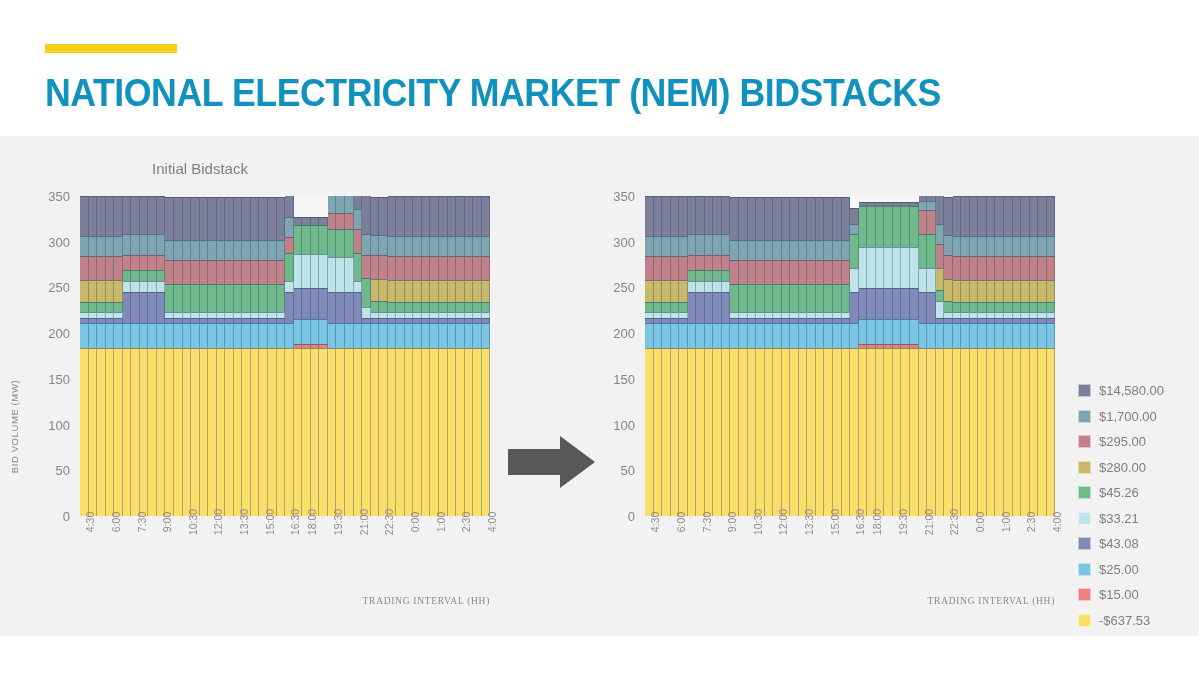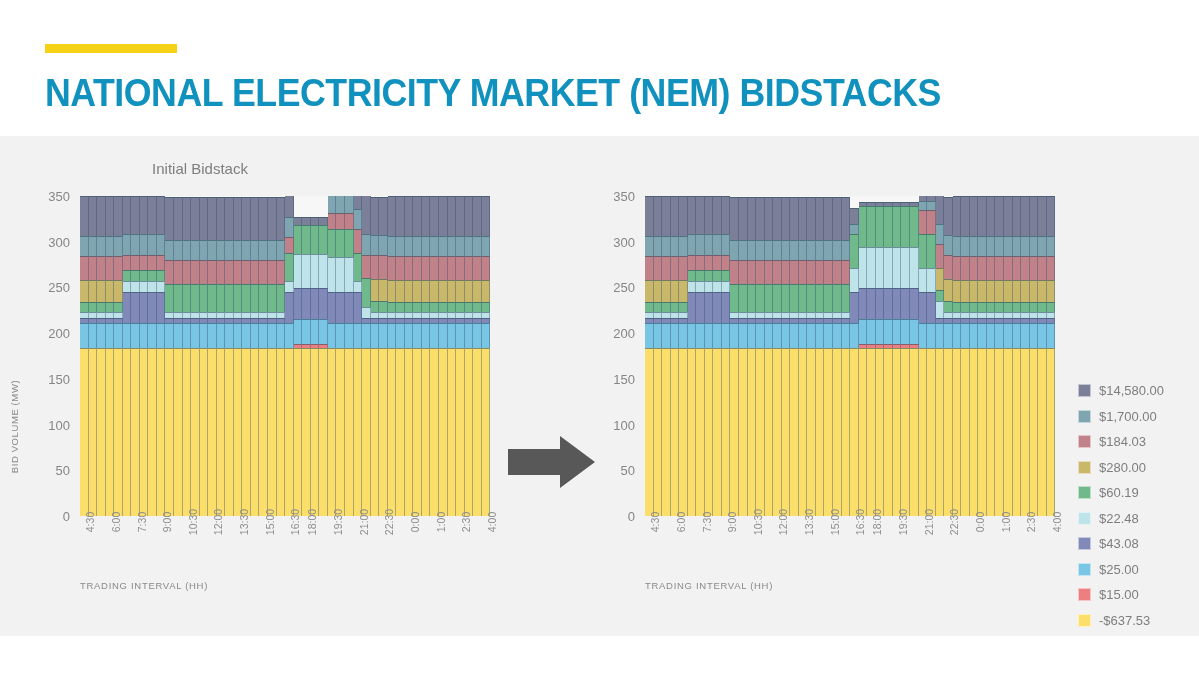--- a/index.html
+++ b/index.html
@@ -71,23 +71,23 @@
   #chart-right .xaxis { left:85px; }
   .xtick { flex:1 1 0; position:relative; }
   .xtick span {
     position:absolute; top:4px; left:50%;
     transform:translateX(-50%) rotate(-90deg);
     transform-origin:center top;
     font-size:10.5px; color:#8D8D8D; white-space:nowrap;
     font-family:"Liberation Sans", sans-serif;
   }
   .xlabel {
-    position:absolute; left:80px; top:444px; width:410px; text-align:left;
+    position:absolute; left:80px; top:460px; width:410px; text-align:right;
     font-size:9.5px; letter-spacing:0.7px; color:#8A8A8A;
-    font-family:Liberation Sans, sans-serif;
+    font-family:Liberation Serif, serif;
   }
   #chart-right .xlabel { left:85px; }
 
   
   #arrow {
     position:absolute; left:508px; top:298px; width:88px; height:56px;
   }
   
   #legend { position:absolute; left:1078px; top:242px; width:115px; }
   .legend-item { display:flex; align-items:center; height:25.5px; }
@@ -1310,33 +1310,33 @@
       <div class="legend-item">
         <span class="legend-swatch" style="background: rgb(123, 128, 152);"></span>
         <span class="legend-label">$14,580.00</span>
       </div>
       <div class="legend-item">
         <span class="legend-swatch" style="background: rgb(127, 166, 176);"></span>
         <span class="legend-label">$1,700.00</span>
       </div>
       <div class="legend-item">
         <span class="legend-swatch" style="background: rgb(192, 130, 136);"></span>
-        <span class="legend-label">$184.03</span>
+        <span class="legend-label">$295.00</span>
       </div>
       <div class="legend-item">
         <span class="legend-swatch" style="background: rgb(201, 184, 106);"></span>
         <span class="legend-label">$280.00</span>
       </div>
       <div class="legend-item">
         <span class="legend-swatch" style="background: rgb(111, 185, 138);"></span>
-        <span class="legend-label">$60.19</span>
+        <span class="legend-label">$45.26</span>
       </div>
       <div class="legend-item">
         <span class="legend-swatch" style="background: rgb(190, 227, 232);"></span>
-        <span class="legend-label">$22.48</span>
+        <span class="legend-label">$33.21</span>
       </div>
       <div class="legend-item">
         <span class="legend-swatch" style="background: rgb(128, 137, 184);"></span>
         <span class="legend-label">$43.08</span>
       </div>
       <div class="legend-item">
         <span class="legend-swatch" style="background: rgb(121, 197, 228);"></span>
         <span class="legend-label">$25.00</span>
       </div>
       <div class="legend-item">

